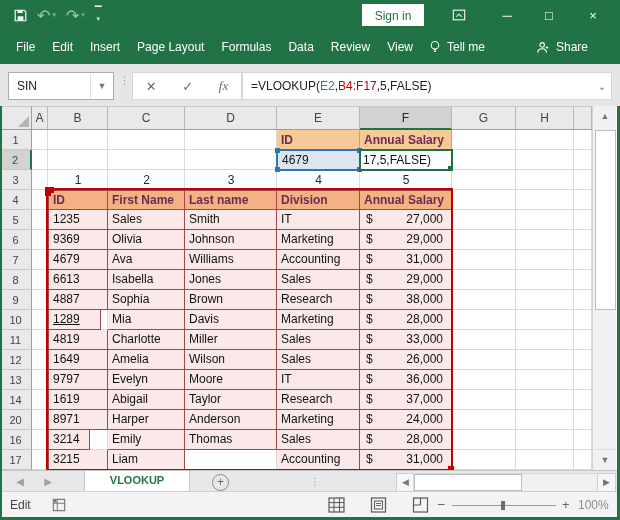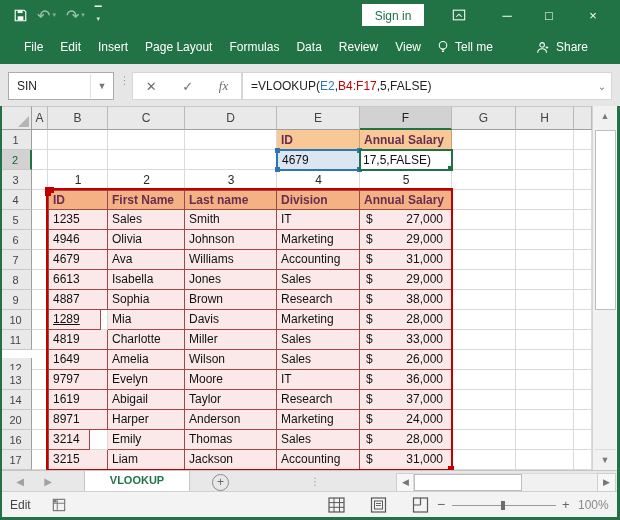--- a/index.html
+++ b/index.html
@@ -12,21 +12,21 @@
   .qat{position:absolute;left:14px;top:0;height:30px;display:flex;align-items:center;gap:10px;}
   .qat .qbtn{display:flex;align-items:center;gap:2px;color:#fff;cursor:default;}
   .qat .dim{opacity:.55;}
   .qat .drop{font-size:7px;opacity:.8;}
   #win-title{position:absolute;left:150px;top:0;width:200px;height:30px;line-height:30px;text-align:center;font-size:12px;color:#fff;white-space:nowrap;}
   #signin{position:absolute;left:362px;top:4px;width:62px;height:22px;background:#fff;color:#217346;font-size:12px;border:none;line-height:22px;text-align:center;}
   .winicon{position:absolute;top:0;height:30px;width:26px;display:flex;align-items:center;justify-content:center;color:#fff;font-size:13px;}
 
   
   #menubar{left:0;top:30px;width:620px;height:34px;background:#217346;display:flex;align-items:center;}
-  #ribbon-tabs{display:flex;gap:17px;padding-left:24px;}
+  #ribbon-tabs{display:flex;gap:17px;padding-left:16px;}
   #ribbon-tabs span{color:#fff;font-size:12px;white-space:nowrap;}
   .tellme{display:flex;align-items:center;gap:6px;color:#fff;font-size:12px;margin-left:16px;}
   .share{display:flex;align-items:center;gap:6px;color:#fff;font-size:12px;margin-left:auto;margin-right:32px;}
 
   
   #formulabar{left:0;top:64px;width:620px;height:42px;background:#E6E6E6;}
   #namebox{position:absolute;left:8px;top:8px;width:104px;height:26px;background:#fff;border:1px solid #ABABAB;display:flex;align-items:center;}
   #namebox .nb-val{flex:1;padding-left:8px;font-size:12px;color:#222;}
   #namebox .nb-arrow{width:22px;text-align:center;color:#777;font-size:9px;border-left:1px solid #E0E0E0;line-height:24px;}
   #fb-dots{position:absolute;left:119px;top:10px;color:#9a9a9a;font-size:11px;letter-spacing:0;}
@@ -284,21 +284,21 @@
       <div class="abs rowhdr" style="left: 0px; top: 330px; width: 32px; height: 20px;">11</div>
       <div class="abs gridcell" style="left: 32px; top: 330px; width: 16px; height: 20px;"></div>
       <div class="abs gridcell" style="left: 48px; top: 330px; width: 60px; height: 20px;"></div>
       <div class="abs gridcell" style="left: 108px; top: 330px; width: 77px; height: 20px;"></div>
       <div class="abs gridcell" style="left: 185px; top: 330px; width: 92px; height: 20px;"></div>
       <div class="abs gridcell" style="left: 277px; top: 330px; width: 83px; height: 20px;"></div>
       <div class="abs gridcell" style="left: 360px; top: 330px; width: 92px; height: 20px;"></div>
       <div class="abs gridcell" style="left: 452px; top: 330px; width: 64px; height: 20px;"></div>
       <div class="abs gridcell" style="left: 516px; top: 330px; width: 58px; height: 20px;"></div>
       <div class="abs gridcell" style="left: 574px; top: 330px; width: 18px; height: 20px;"></div>
-      <div class="abs rowhdr" style="left: 0px; top: 358px; width: 32px; height: 20px;">12</div>
+      <div class="abs rowhdr" style="left: 0px; top: 350px; width: 32px; height: 20px;">12</div>
       <div class="abs gridcell" style="left: 32px; top: 350px; width: 16px; height: 20px;"></div>
       <div class="abs gridcell" style="left: 48px; top: 350px; width: 60px; height: 20px;"></div>
       <div class="abs gridcell" style="left: 108px; top: 350px; width: 77px; height: 20px;"></div>
       <div class="abs gridcell" style="left: 185px; top: 350px; width: 92px; height: 20px;"></div>
       <div class="abs gridcell" style="left: 277px; top: 350px; width: 83px; height: 20px;"></div>
       <div class="abs gridcell" style="left: 360px; top: 350px; width: 92px; height: 20px;"></div>
       <div class="abs gridcell" style="left: 452px; top: 350px; width: 64px; height: 20px;"></div>
       <div class="abs gridcell" style="left: 516px; top: 350px; width: 58px; height: 20px;"></div>
       <div class="abs gridcell" style="left: 574px; top: 350px; width: 18px; height: 20px;"></div>
       <div class="abs rowhdr" style="left: 0px; top: 370px; width: 32px; height: 20px;">13</div>
@@ -364,21 +364,21 @@
       <div class="abs tcell thead" style="left: 277px; top: 190px; width: 83px; height: 20px;">Division</div>
       <div class="abs tcell thead" style="left: 360px; top: 190px; width: 92px; height: 20px;">Annual Salary</div>
       <div class="abs tcell first" style="left: 48px; top: 210px; width: 60px; height: 20px;">1235</div>
       <div class="abs tcell" style="left: 108px; top: 210px; width: 77px; height: 20px;">Sales</div>
       <div class="abs tcell" style="left: 185px; top: 210px; width: 92px; height: 20px;">Smith</div>
       <div class="abs tcell" style="left: 277px; top: 210px; width: 83px; height: 20px;">IT</div>
       <div class="abs tcell money" style="left: 360px; top: 210px; width: 92px; height: 20px;">
         <span>$</span>
         <span>27,000</span>
       </div>
-      <div class="abs tcell first" style="left: 48px; top: 230px; width: 60px; height: 20px;">4946</div>
+      <div class="abs tcell first" style="left: 48px; top: 230px; width: 60px; height: 20px;">9369</div>
       <div class="abs tcell" style="left: 108px; top: 230px; width: 77px; height: 20px;">Olivia</div>
       <div class="abs tcell" style="left: 185px; top: 230px; width: 92px; height: 20px;">Johnson</div>
       <div class="abs tcell" style="left: 277px; top: 230px; width: 83px; height: 20px;">Marketing</div>
       <div class="abs tcell money" style="left: 360px; top: 230px; width: 92px; height: 20px;">
         <span>$</span>
         <span>29,000</span>
       </div>
       <div class="abs tcell first" style="left: 48px; top: 250px; width: 60px; height: 20px;">4679</div>
       <div class="abs tcell" style="left: 108px; top: 250px; width: 77px; height: 20px;">Ava</div>
       <div class="abs tcell" style="left: 185px; top: 250px; width: 92px; height: 20px;">Williams</div>
@@ -454,21 +454,20 @@
       <div class="abs tcell first" style="left: 48px; top: 430px; width: 42px; height: 20px;">3214</div>
       <div class="abs tcell" style="left: 108px; top: 430px; width: 77px; height: 20px;">Emily</div>
       <div class="abs tcell" style="left: 185px; top: 430px; width: 92px; height: 20px;">Thomas</div>
       <div class="abs tcell" style="left: 277px; top: 430px; width: 83px; height: 20px;">Sales</div>
       <div class="abs tcell money" style="left: 360px; top: 430px; width: 92px; height: 20px;">
         <span>$</span>
         <span>28,000</span>
       </div>
       <div class="abs tcell first" style="left: 48px; top: 450px; width: 60px; height: 20px;">3215</div>
       <div class="abs tcell" style="left: 108px; top: 450px; width: 77px; height: 20px;">Liam</div>
-      <div class="abs tcell" style="left: 185px; top: 450px; width: 92px; height: 20px;">Jackson</div>
       <div class="abs tcell" style="left: 277px; top: 450px; width: 83px; height: 20px;">Accounting</div>
       <div class="abs tcell money" style="left: 360px; top: 450px; width: 92px; height: 20px;">
         <span>$</span>
         <span>31,000</span>
       </div>
       <div class="abs range-red" style="left: 46px; top: 188px; width: 407px; height: 283px;">
         <div class="handle" style="top: -3px; left: -3px;"></div>
         <div class="handle" style="top: -3px; bottom: -3px;"></div>
         <div class="handle" style="left: -3px; right: -3px;"></div>
         <div class="handle" style="bottom: -3px; right: -3px;"></div>

